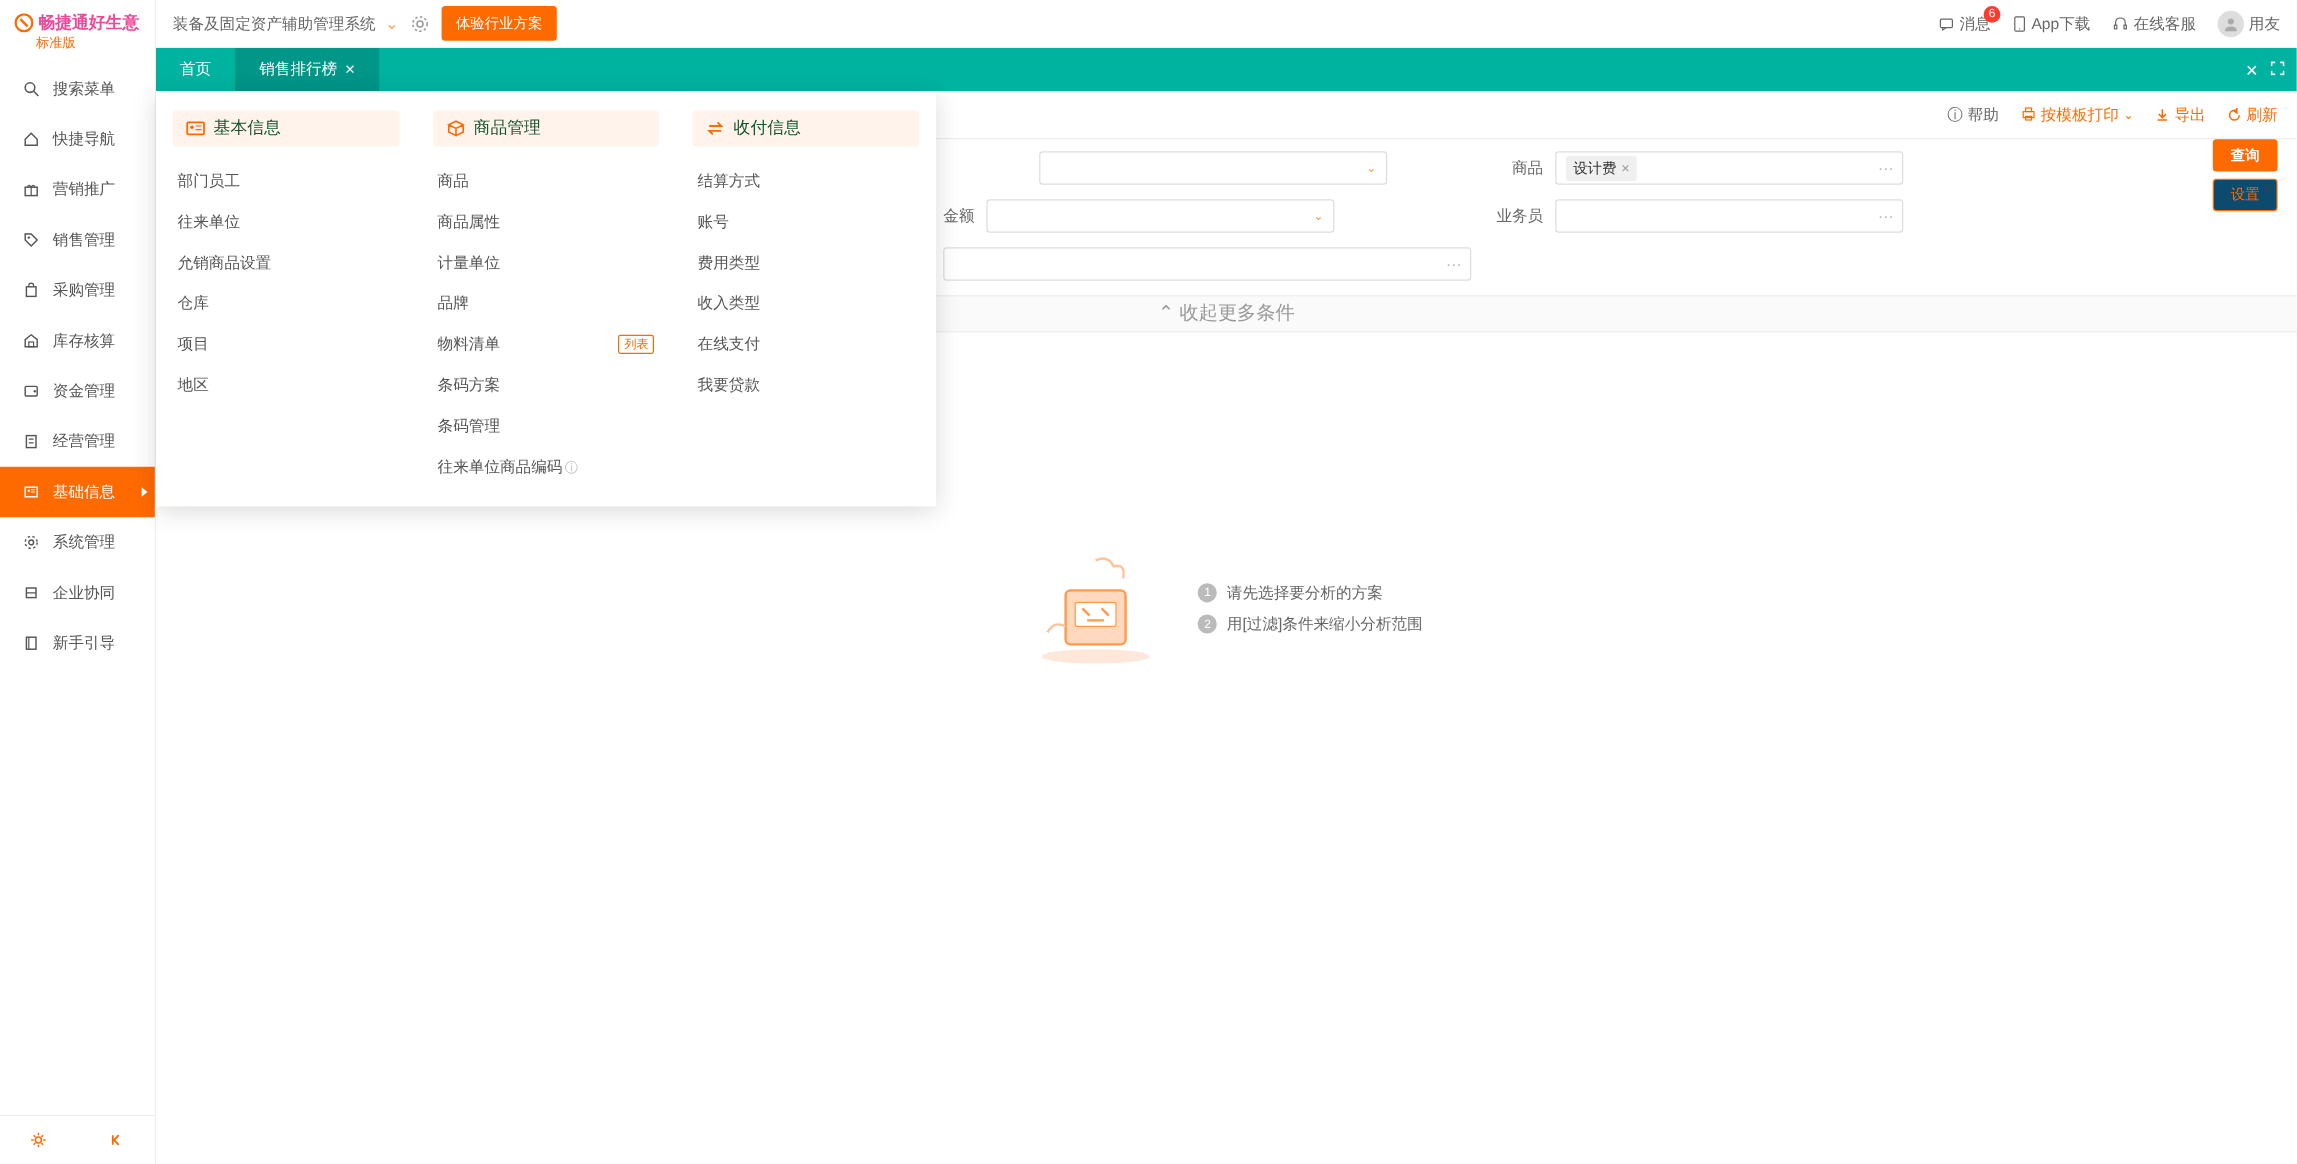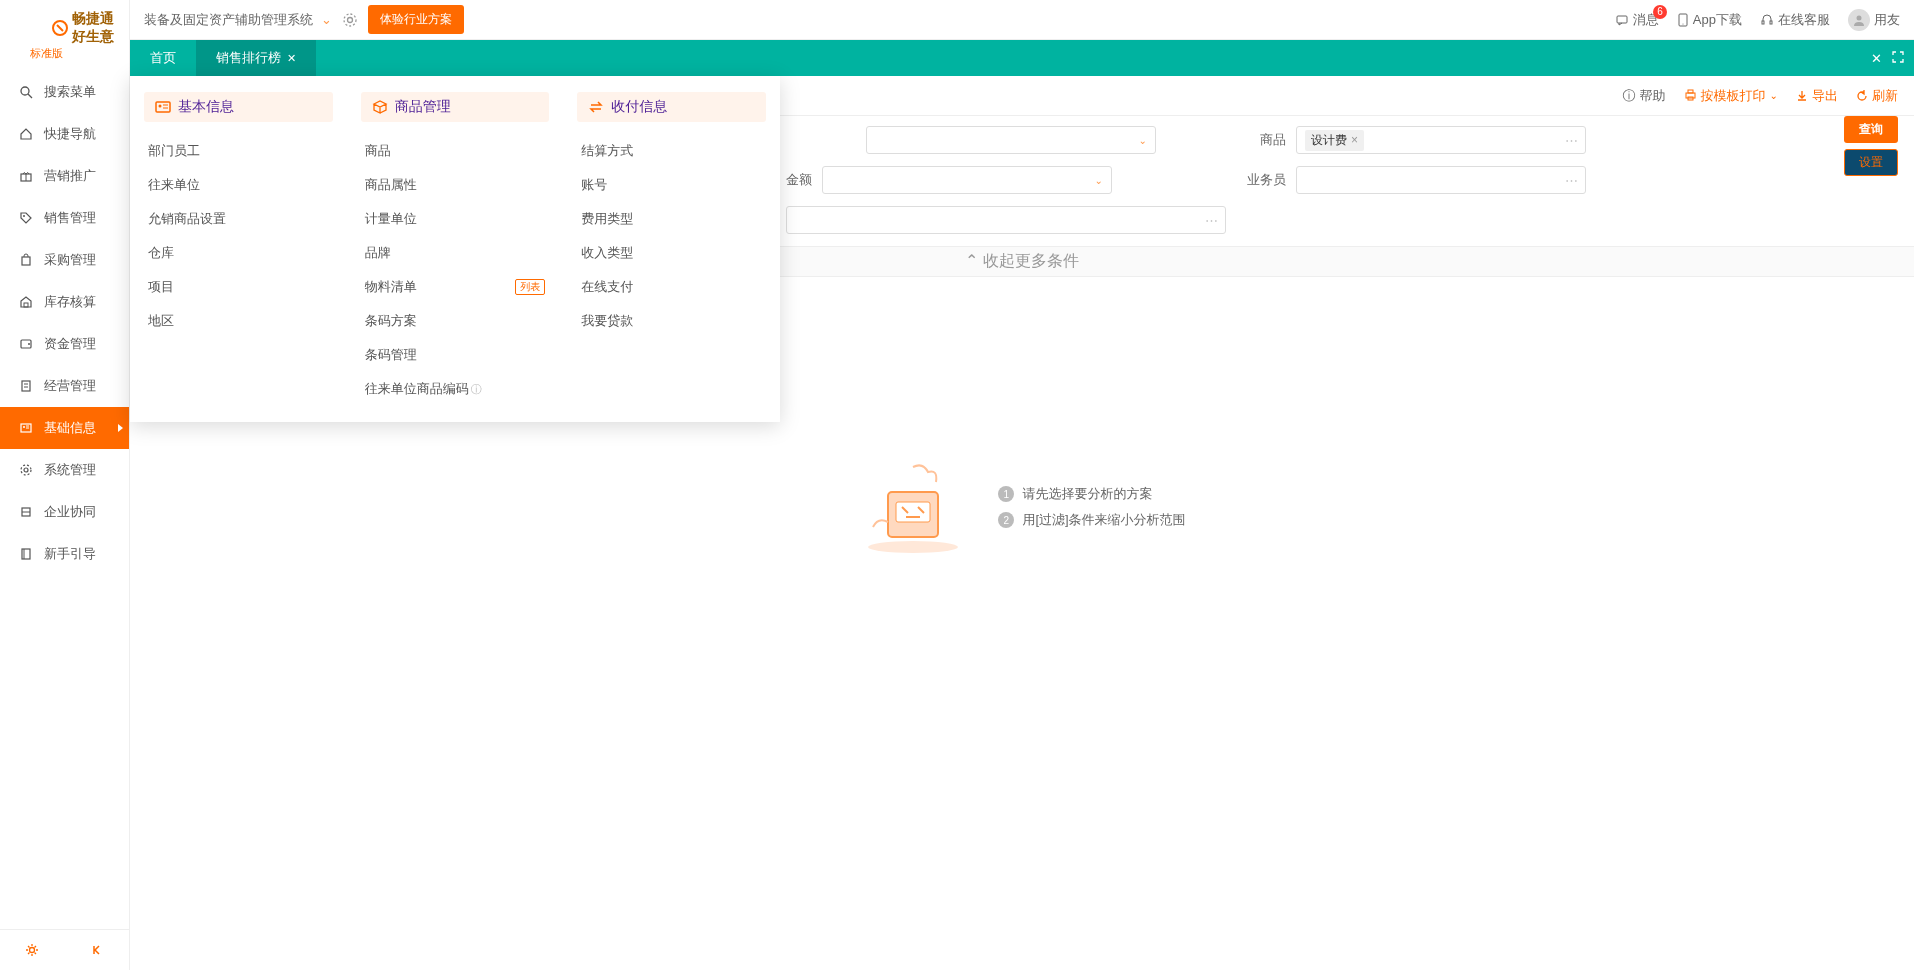--- a/index.html
+++ b/index.html
@@ -3,21 +3,21 @@
 <meta charset="utf-8">
 <style>
   * { box-sizing: border-box; margin: 0; padding: 0; }
   body { font-family: "Microsoft YaHei", Arial, sans-serif; font-size: 13px; color: #333; background: #f5f5f5; }
   
   .app { display: flex; height: 100vh; }
   
   
   .sidebar { width: 130px; background: #fff; border-right: 1px solid #eee; display: flex; flex-direction: column; }
   .logo { padding: 10px 12px; display: flex; flex-direction: column; align-items: flex-start; }
-  .logo-main { color: #a16207; font-weight: bold; font-size: 14px; display: flex; align-items: center; gap: 4px; margin-left: 40px; }
+  .logo-main { color: #ec4899; font-weight: bold; font-size: 14px; display: flex; align-items: center; gap: 4px; }
   .logo-sub { color: #ff6a00; font-size: 11px; margin-left: 18px; }
   .nav { flex: 1; }
   .nav-item { display: flex; align-items: center; padding: 12px 18px; gap: 10px; color: #555; cursor: pointer; }
   .nav-item.active { background: #ff6a00; color: #fff; position: relative; }
   .nav-item.active::after { content: ""; position: absolute; right: 6px; width: 0; height: 0; border-top: 4px solid transparent; border-bottom: 4px solid transparent; border-left: 5px solid #fff; }
   .nav-icon { width: 16px; height: 16px; display: inline-flex; align-items: center; justify-content: center; }
   .sidebar-footer { display: flex; justify-content: space-around; padding: 12px 0; border-top: 1px solid #eee; color: #ff6a00; }
   
   
   .main { flex: 1; display: flex; flex-direction: column; background: #fff; }
@@ -64,21 +64,21 @@
   .empty { flex: 1; display: flex; flex-direction: column; align-items: center; justify-content: flex-start; padding-top: 180px; }
   .empty-inner { display: flex; align-items: center; gap: 30px; }
   .empty-steps { list-style: none; }
   .empty-steps li { display: flex; align-items: center; gap: 8px; margin: 8px 0; color: #666; }
   .step-num { width: 16px; height: 16px; border-radius: 50%; background: #bbb; color: #fff; font-size: 10px; display: inline-flex; align-items: center; justify-content: center; }
   
   
   .mega-menu { position: absolute; top: 76px; left: 130px; width: 650px; background: #fff; box-shadow: 0 4px 20px rgba(0,0,0,0.15); z-index: 100; padding: 16px 0; }
   .mega-cols { display: flex; }
   .mega-col { flex: 1; padding: 0 14px; }
-  .mega-header { display: flex; align-items: center; gap: 6px; background: #fff3eb; color: #4c1d95; padding: 6px 10px; border-radius: 3px; font-size: 14px; margin-bottom: 12px; }
+  .mega-header { display: flex; align-items: center; gap: 6px; background: #fff3eb; color: #14532d; padding: 6px 10px; border-radius: 3px; font-size: 14px; margin-bottom: 12px; }
   .mega-item { padding: 8px 4px; color: #555; cursor: pointer; display: flex; align-items: center; }
   .mega-tag { margin-left: auto; border: 1px solid #ff6a00; color: #ff6a00; font-size: 10px; padding: 0 4px; border-radius: 2px; }
   .mega-help { color: #bbb; margin-left: 2px; font-size: 11px; }
   
   svg { display: block; }
 </style>
 </head>
 <body>
 
 <div class="app">

